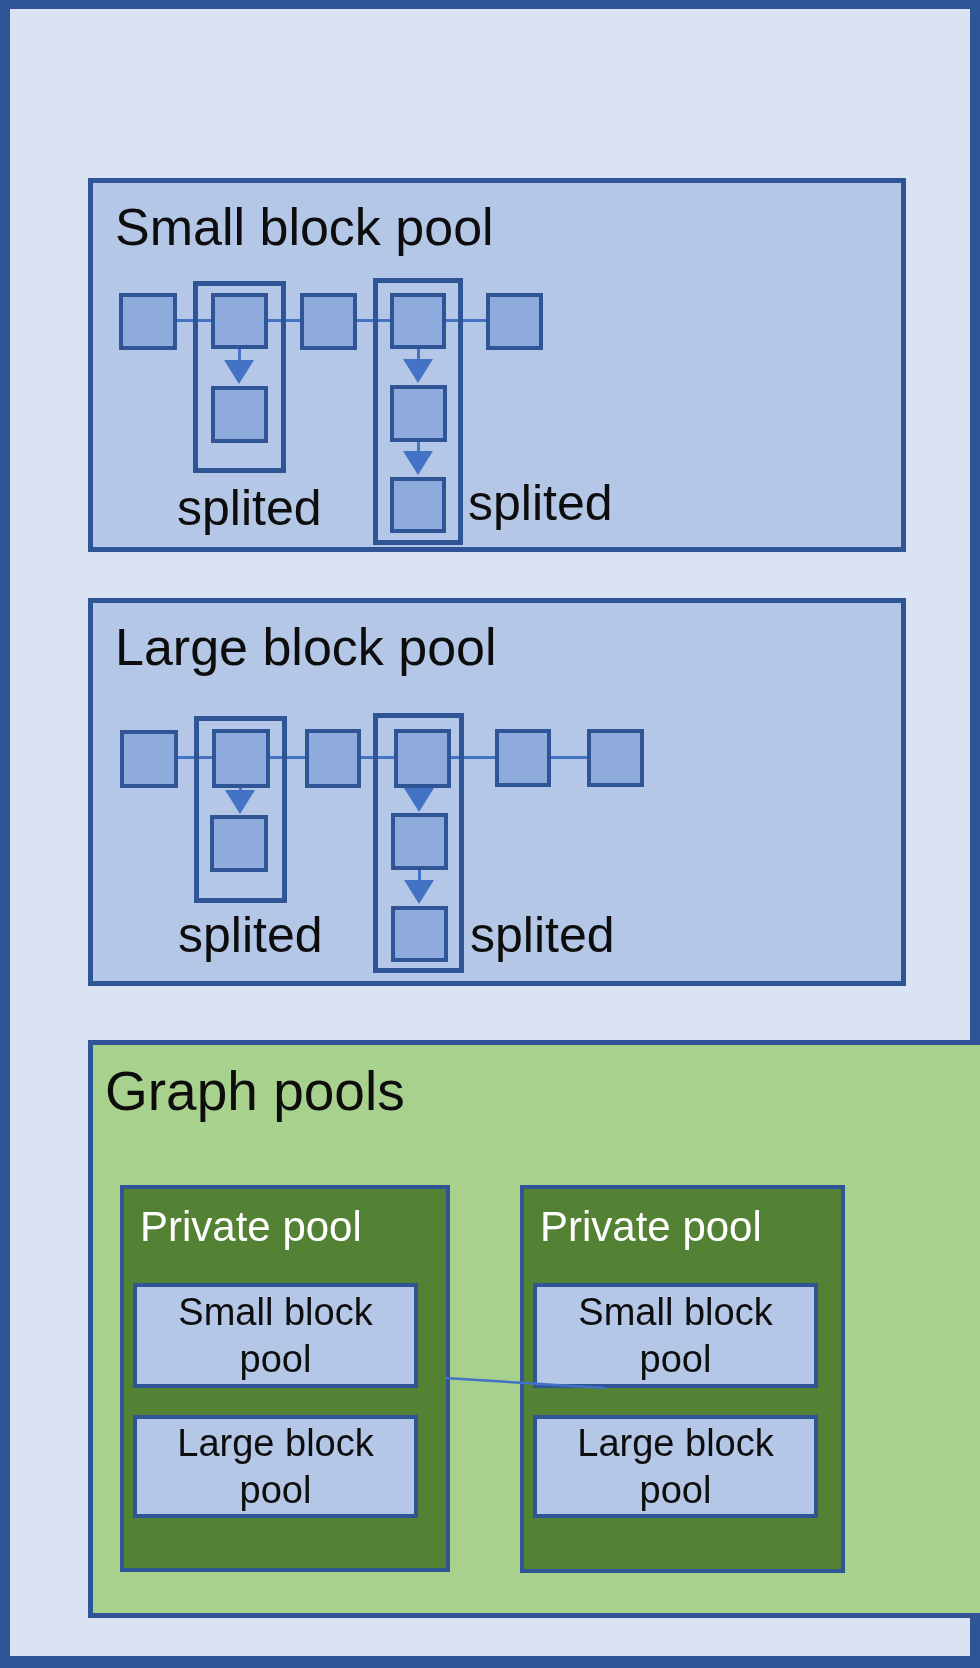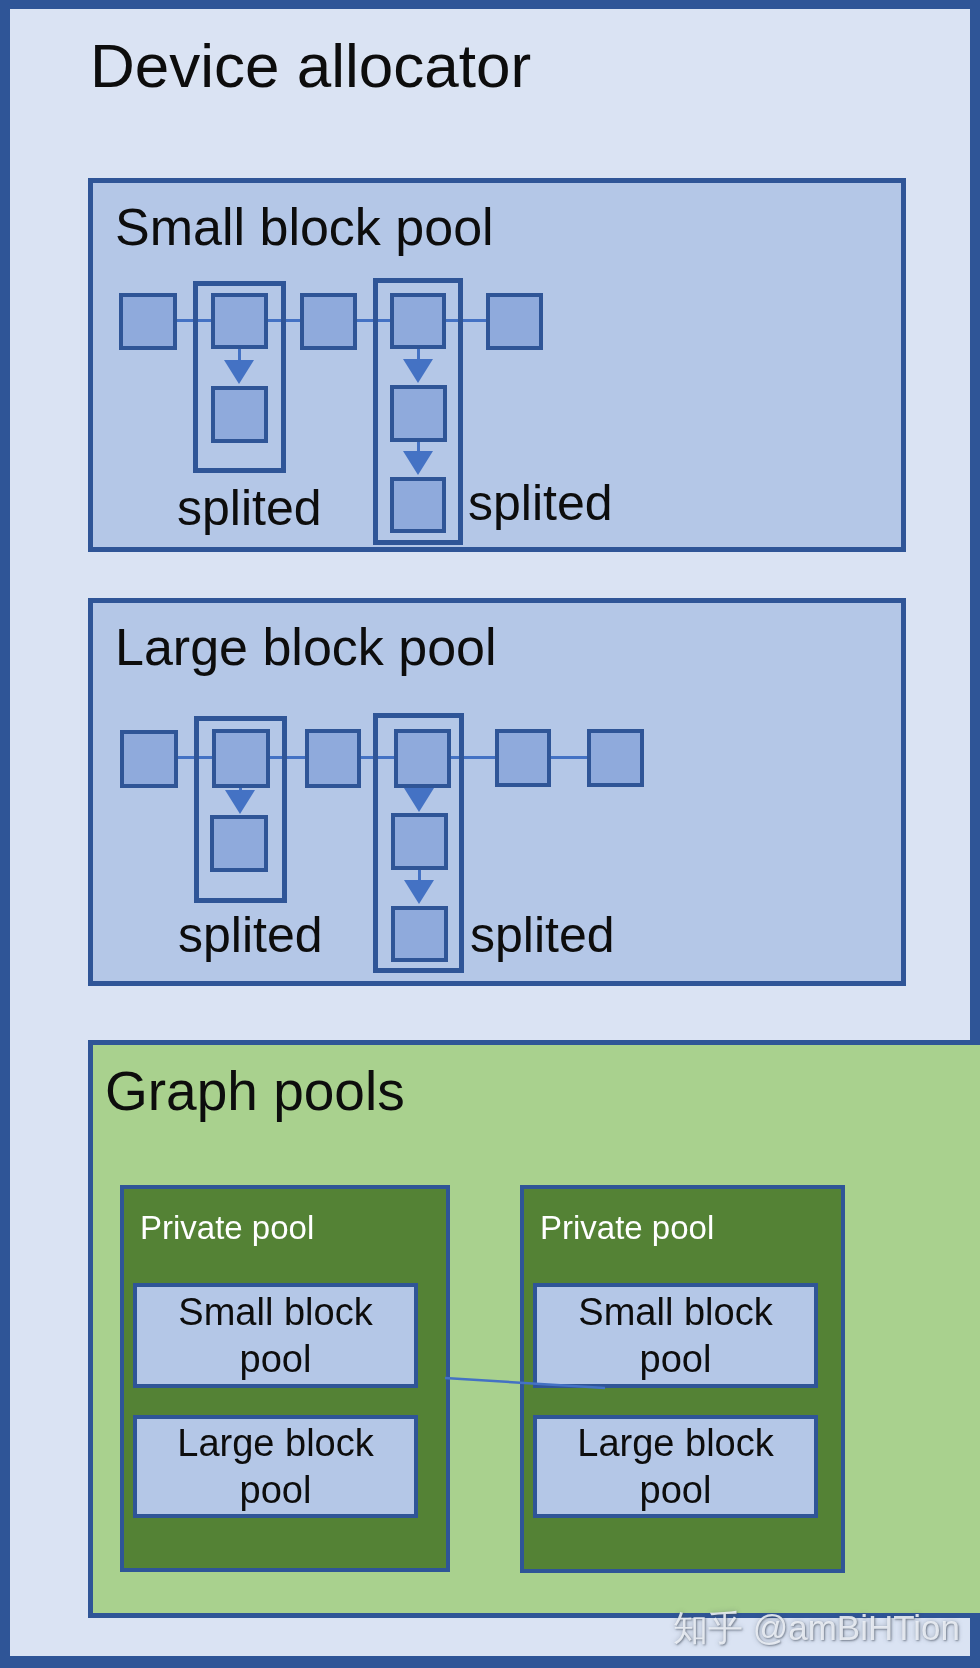--- a/index.html
+++ b/index.html
@@ -34,38 +34,37 @@
   .diagram .arrow{position:absolute;width:30px;}
   .diagram .arrow .stem{position:absolute;left:14px;top:0;width:3px;background:var(--c-arrow);}
   .diagram .arrow .head{position:absolute;left:0;bottom:0;width:0;height:0;
     border-left:15px solid transparent;border-right:15px solid transparent;border-top:24px solid var(--c-arrow);}
   .diagram .split-label{position:absolute;font-size:50px;line-height:1;color:var(--c-text);white-space:nowrap;}
   .graph{position:absolute;left:88px;top:1040px;width:940px;height:578px;background:var(--c-green-light);border:5px solid var(--c-border);box-sizing:border-box;}
   .graph-title{position:absolute;left:12px;top:14px;font-size:55px;color:var(--c-text);}
   .private-pool{position:absolute;background:var(--c-green-dark);border:4px solid var(--c-border);box-sizing:border-box;}
   .pp1{left:27px;top:140px;width:330px;height:387px;}
   .pp2{left:427px;top:140px;width:325px;height:388px;}
-  .pp-title{position:absolute;left:16px;top:14px;font-size:33px;color:var(--c-private-title);white-space:nowrap;margin-top:6px;}
+  .pp-title{position:absolute;left:16px;top:14px;font-size:42px;color:var(--c-private-title);white-space:nowrap;}
   .inner-box{position:absolute;left:9px;width:285px;background:var(--c-pool);border:4px solid var(--c-border);box-sizing:border-box;
     display:flex;align-items:center;justify-content:center;text-align:center;
     font-size:38px;line-height:1.22;color:var(--c-text);padding:0 24px;}
   .inner-box.small-b{top:94px;height:105px;}
   .inner-box.large-b{top:226px;height:103px;}
   .pp-connector{position:absolute;left:440px;top:1372px;width:170px;height:20px;overflow:visible;z-index:3;}
   .watermark{position:absolute;right:20px;top:1605px;font-size:35px;z-index:9;
     color:rgba(238,241,247,0.88);text-shadow:1px 1px 2px rgba(70,80,95,0.6),0 0 5px rgba(70,80,95,0.35);
     white-space:nowrap;}
 </style>
 </head>
 <body>
 
 <div class="canvas">
   <div class="inner-bg"></div>
 
-  <div class="main-title">Device allocator</div>
 
   <section class="pool small">
     <div class="pool-title">Small block pool</div>
     <div class="diagram">
         <div class="hline" style="left: 60px; top: 141px; width: 366px;"></div>
         <div class="outline" style="left: 105px; top: 103px; width: 93px; height: 192px;"></div>
         <div class="outline" style="left: 285px; top: 100px; width: 90px; height: 267px;"></div>
         <div class="blk" style="left: 31px; top: 115px; width: 58px; height: 57px;"></div>
         <div class="blk" style="left: 123px; top: 115px; width: 57px; height: 56px;"></div>
         <div class="blk" style="left: 123px; top: 208px; width: 57px; height: 57px;"></div>
@@ -136,14 +135,13 @@
       <div class="pp-title">Private pool</div>
       <div class="inner-box small-b">Small block pool</div>
       <div class="inner-box large-b">Large block pool</div>
     </div>
   </section>
 
   <svg class="pp-connector" viewBox="0 0 170 20">
     <line x1="5" y1="6" x2="165" y2="16" stroke="#4472C4" stroke-width="2.5"></line>
   </svg>
 
-  <div class="watermark">知乎 @amBiHTion</div>
 </div>
 
 </body></html>

